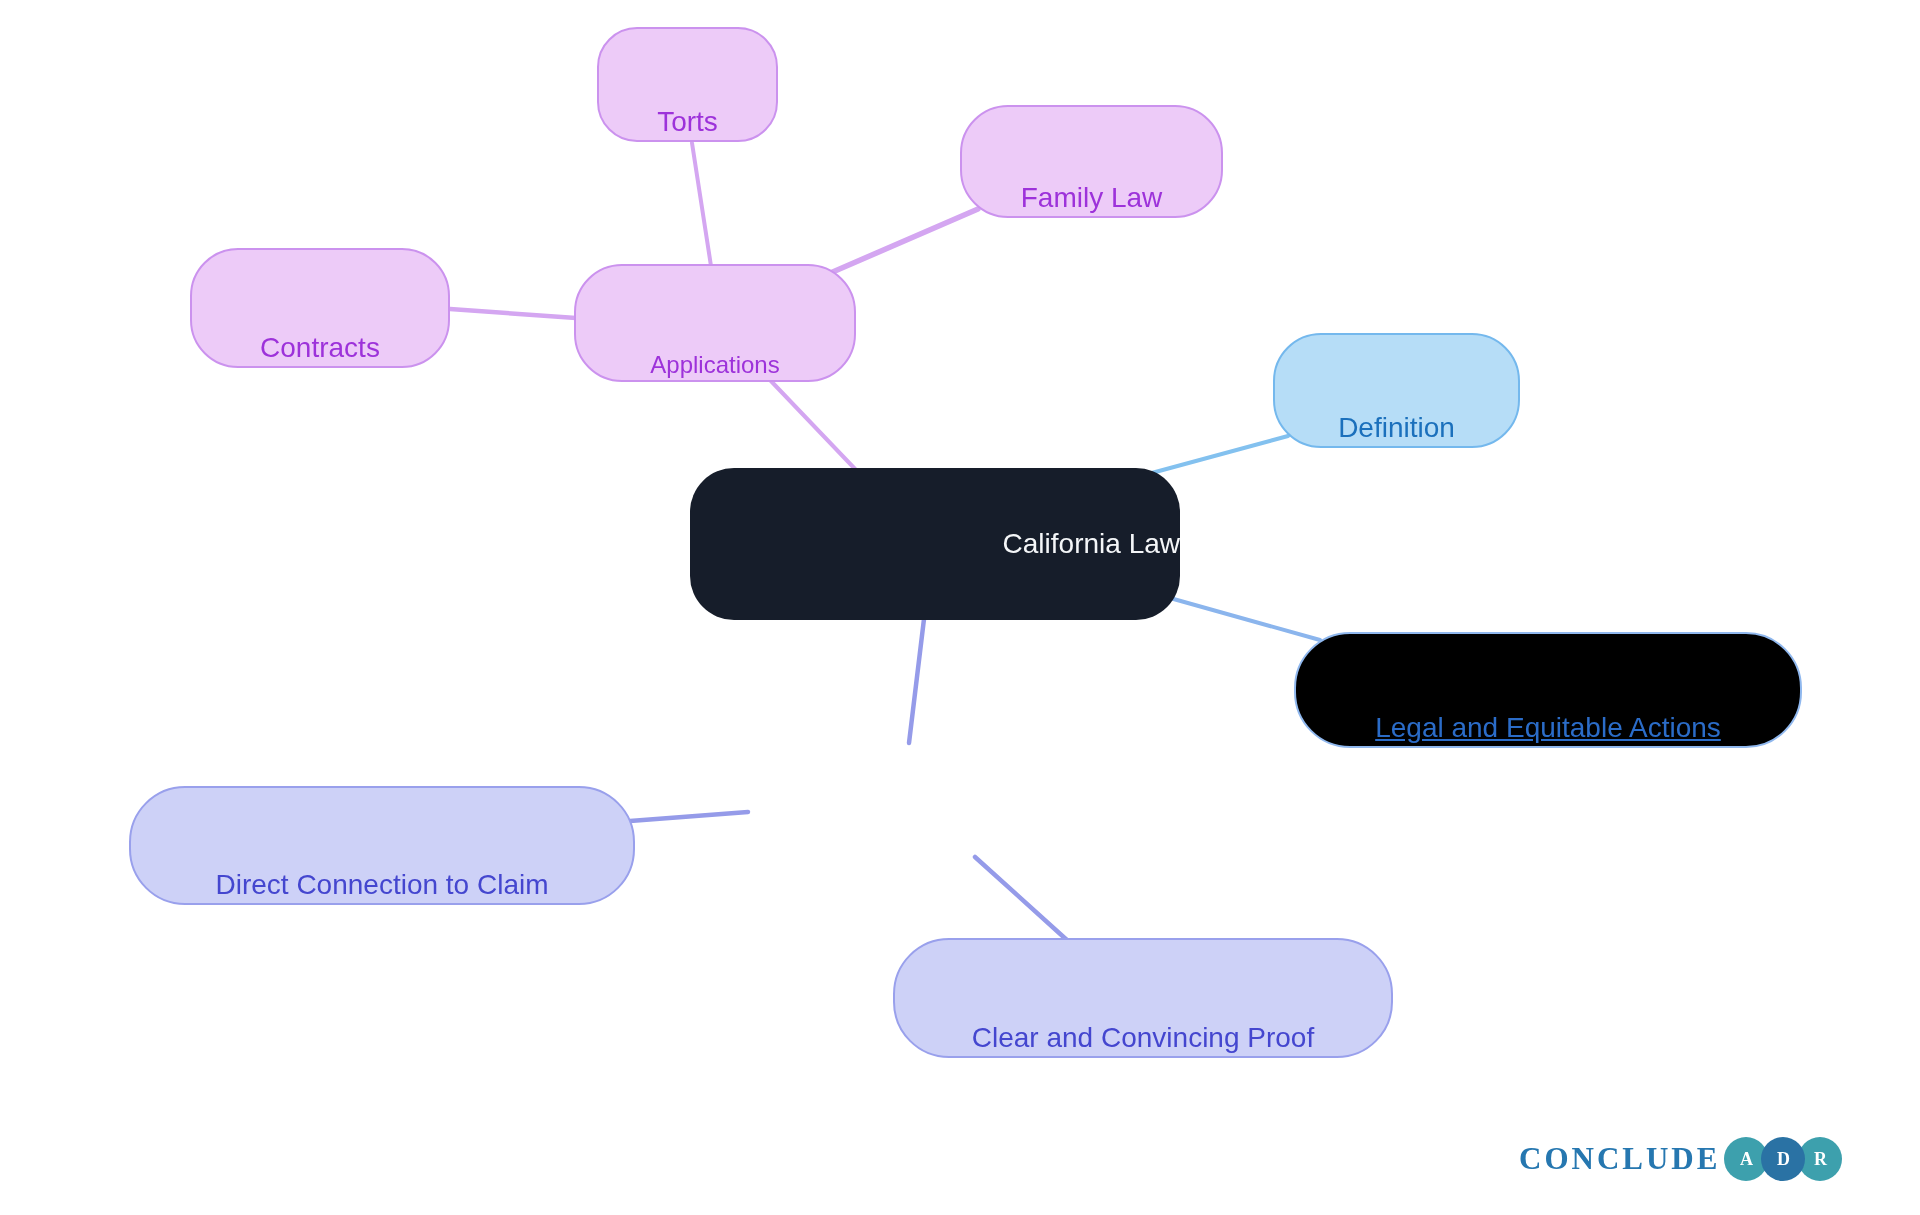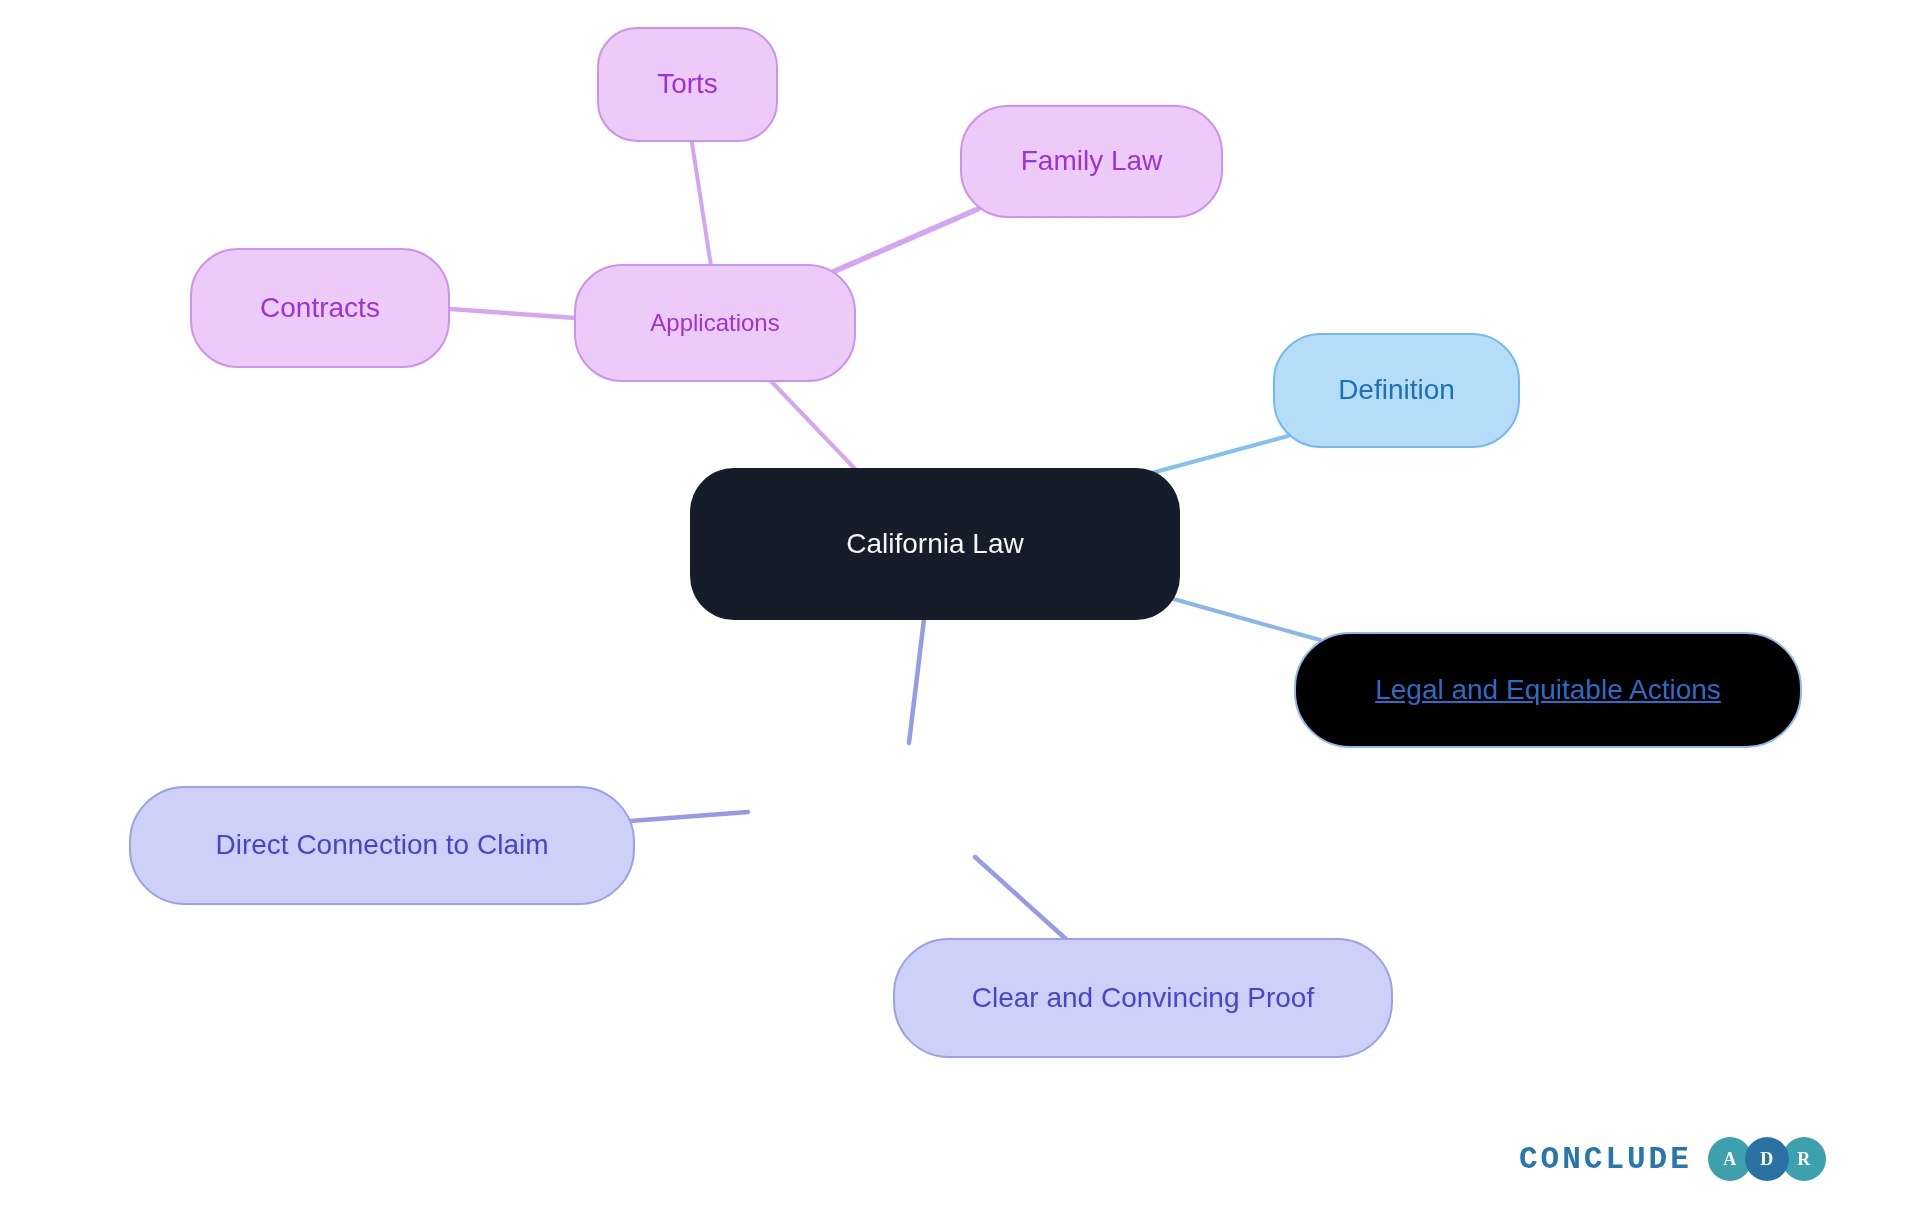--- a/index.html
+++ b/index.html
@@ -2,21 +2,21 @@
 <html><head>
 <meta charset="utf-8">
 <style>
   html,body{margin:0;padding:0;background:#ffffff;}
   .canvas{
     position:relative;width:1920px;height:1215px;background:#ffffff;overflow:hidden;
     font-family:"Liberation Sans","DejaVu Sans",sans-serif;
   }
   svg.edges{position:absolute;left:0;top:0;width:1920px;height:1215px;pointer-events:none;}
   .node{
-    position:absolute;display:flex;align-items:center;justify-content:center;
+    position:absolute;display:flex;align-items:flex-end;justify-content:center;
     text-align:center;box-sizing:border-box;border-radius:48px;border:2.5px solid transparent;
     font-size:28px;line-height:1.3;cursor:pointer;
   }
   .node.purple{background:#edcbf8;border-color:#cb92ee;color:#9d32da;}
   .node.sky{background:#b6ddf7;border-color:#74b8ed;color:#1b70bc;}
   .node.lightblue{background:#000000;border-color:#90b8ee;color:#2b6cc8;text-decoration:underline;}
   .node.periwinkle{background:#cdd1f7;border-color:#99a0ec;color:#4446cf;}
   .node.root{
     background:#161d2a;border:none;color:#f4f6f8;border-radius:44px;
     flex-direction:column;font-size:28px;line-height:1.4;
@@ -28,22 +28,22 @@
   #n-applications{left:574px;top:264px;width:282px;height:118px;font-size:24px;}
   #n-definition{left:1273px;top:333px;width:247px;height:115px;}
   #n-legal-equitable{left:1294px;top:632px;width:508px;height:116px;border-radius:56px;}
   #n-root{left:690px;top:468px;width:490px;height:152px;}
   #n-requirements{left:747px;top:742px;width:313px;height:116px;}
   #n-direct-connection{left:129px;top:786px;width:506px;height:119px;border-radius:56px;}
   #n-clear-proof{left:893px;top:938px;width:500px;height:120px;border-radius:56px;}
   
   .logo{position:absolute;left:1519px;top:1136px;height:46px;display:flex;align-items:center;}
   .logo-word{
-    font-family:Liberation Mono, monospace;font-weight:bold;
-    font-size:31px;letter-spacing:3px;color:#2677b0;margin-right:16px;
+    font-family:Liberation Serif, serif;font-weight:bold;
+    font-size:31px;letter-spacing:3px;color:#2677b0;margin-right:4px;
   }
   .logo-badges{position:relative;width:123px;height:44px;}
   .badge{
     position:absolute;top:0;width:44px;height:44px;border-radius:50%;
     display:flex;align-items:center;justify-content:center;
     font-family:"Liberation Serif","DejaVu Serif",serif;font-weight:bold;
     font-size:18px;color:#ffffff;
   }
   .badge.teal{background:#3da0ad;z-index:1;}
   .badge.blue{background:#2a72a4;z-index:2;}

